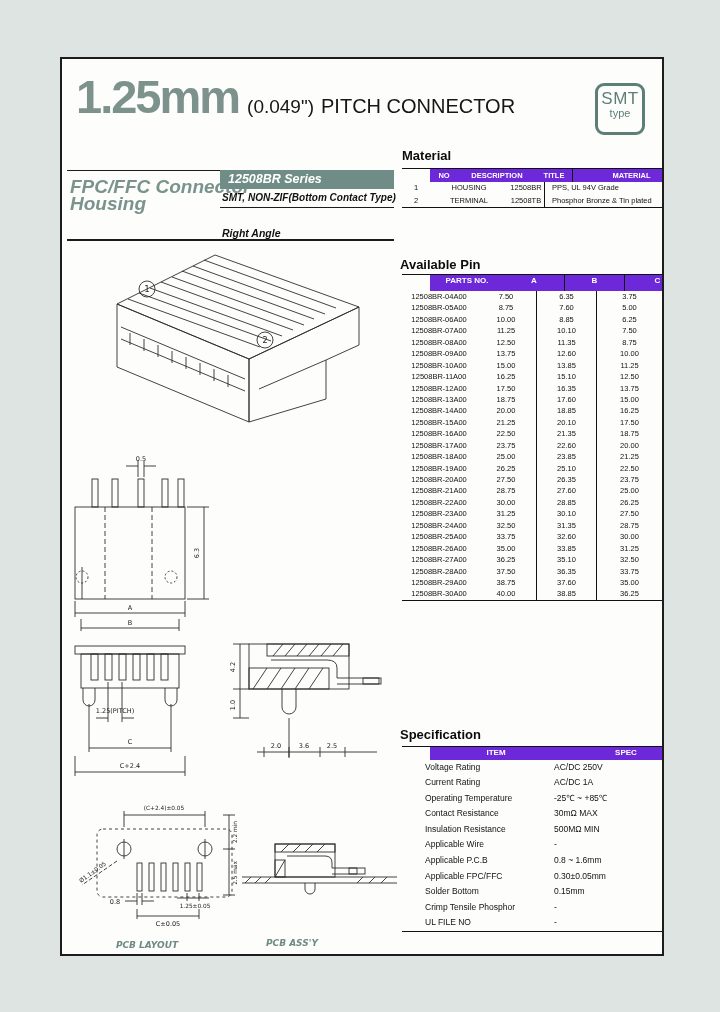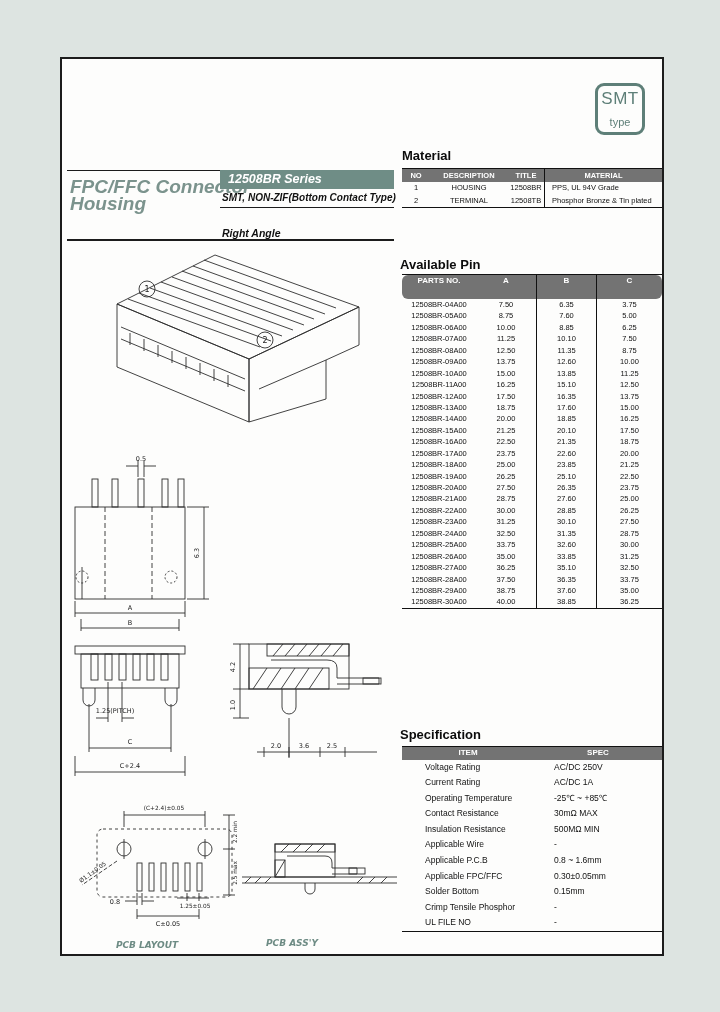--- a/index.html
+++ b/index.html
@@ -7,49 +7,49 @@
   .page{position:absolute;left:60px;top:57px;width:600px;height:895px;background:#fdfdfc;border:2px solid #1c1c1c;}
 
   
   .title-row{position:absolute;left:14px;top:14px;display:flex;align-items:baseline;white-space:nowrap;}
   .title-mm{font-size:47px;font-weight:bold;color:#7d928c;letter-spacing:-2px;line-height:1;}
   .title-inch{font-size:19px;color:#161616;margin-left:8px;}
   .title-rest{font-size:20px;color:#161616;margin-left:7px;letter-spacing:0px;}
   .smt-badge{position:absolute;left:533px;top:24px;width:44px;height:42px;border:3px solid #5e7f78;border-radius:9px;
              color:#5e7f78;text-align:center;line-height:1;padding-top:4px;box-sizing:content-box;}
   .smt-badge .b1{font-size:17px;font-weight:normal;letter-spacing:0.5px;}
-  .smt-badge .b2{font-size:11px;margin-top:10px;text-align:center;}
+  .smt-badge .b2{font-size:11px;margin-top:1px;text-align:center;}
 
   
   .hline{position:absolute;background:#1c1c1c;height:1px;}
   .series-left{position:absolute;left:8px;top:119px;color:#7b938d;font-style:italic;font-weight:bold;font-size:19px;line-height:17px;}
   .series-box{position:absolute;left:158px;top:111px;width:174px;height:19px;background:#6f8d86;color:#fff;
               font-style:italic;font-weight:bold;font-size:12.5px;line-height:19px;padding-left:8px;box-sizing:border-box;}
   .series-sub{position:absolute;left:160px;top:133px;font-style:italic;font-weight:bold;font-size:10px;color:#111;}
   .series-angle{position:absolute;left:160px;top:168px;font-style:italic;font-weight:bold;font-size:10.5px;color:#111;}
 
   
   .sec-h{position:absolute;font-size:13px;font-weight:bold;color:#0c0c0c;}
 
   
   .table{position:absolute;left:340px;width:260px;border-top:1.5px solid #111;border-bottom:1.5px solid #111;background:#fdfdfc;}
   .trow{display:grid;}
   .tcell{overflow:hidden;white-space:nowrap;text-align:center;}
-  .thead{background:#737373;color:#fff;font-weight:bold;}
+  .thead{background:#6d28d9;color:#fff;font-weight:bold;margin-left:28px;}
 
   .material-table{top:109px;}
   .material-table .trow{grid-template-columns:28px 78px 36px 118px;}
   .material-table .thead{height:13px;line-height:13px;font-size:7.5px;}
   .material-table .tbody .trow{height:12.5px;line-height:12.5px;font-size:7.5px;color:#111;}
   .material-table .tbody .tcell:nth-child(4){border-left:1px solid #111;text-align:left;padding-left:7px;}
   .material-table .thead .tcell:nth-child(4){border-left:1px solid #111;}
 
   .pin-table{top:215px;}
   .pin-table .trow{grid-template-columns:74px 60px 60px 66px;}
-  .pin-table .thead{height:24px;line-height:12px;font-size:8px;border-radius:6px;}
+  .pin-table .thead{height:16px;line-height:12px;font-size:8px;}
   .pin-table .tbody .trow{height:11.45px;line-height:11.45px;font-size:7.5px;color:#111;}
   .pin-table .tcell:nth-child(3),.pin-table .tcell:nth-child(4){border-left:1px solid #111;}
 
   .spec-table{top:687px;}
   .spec-table .trow{grid-template-columns:132px 128px;}
   .spec-table .thead{height:12.5px;line-height:12.5px;font-size:8px;}
   .spec-table .tbody .trow{height:15.6px;line-height:15.6px;font-size:8.5px;color:#111;}
   .spec-table .tbody .tcell:nth-child(1){text-align:left;padding-left:23px;}
   .spec-table .tbody .tcell:nth-child(2){text-align:left;padding-left:20px;}
 
@@ -59,20 +59,25 @@
   .dwg line,.dwg path,.dwg rect,.dwg circle,.dwg polygon,.dwg polyline{stroke:#2e2e2e;fill:none;stroke-width:0.9;}
   .dim{font-size:6.5px;}
   .dwg-label{font-size:9px;font-weight:bold;font-style:italic;fill:#6d8b84;}
 </style>
 </head>
 <body>
 
 <div class="canvas">
  <div class="page">
 
+  <div class="title-row">
+    <span class="title-mm">1.25mm</span>
+    <span class="title-inch">(0.049")</span>
+    <span class="title-rest">PITCH CONNECTOR</span>
+  </div>
   <div class="smt-badge">
     <div class="b1">SMT</div>
     <div class="b2">type</div>
   </div>
 
   <div class="hline" style="left:5px;top:111px;width:327px;"></div>
   <div class="series-left">
     <div>FPC/FFC Connector</div>
     <div>Housing</div>
   </div>

